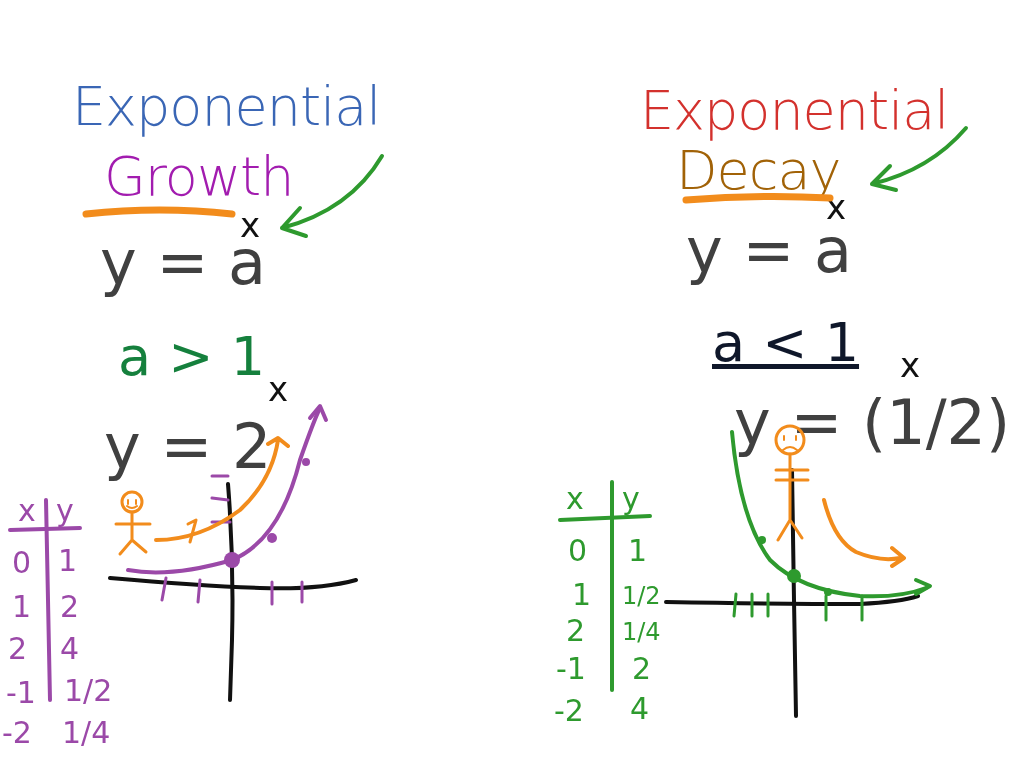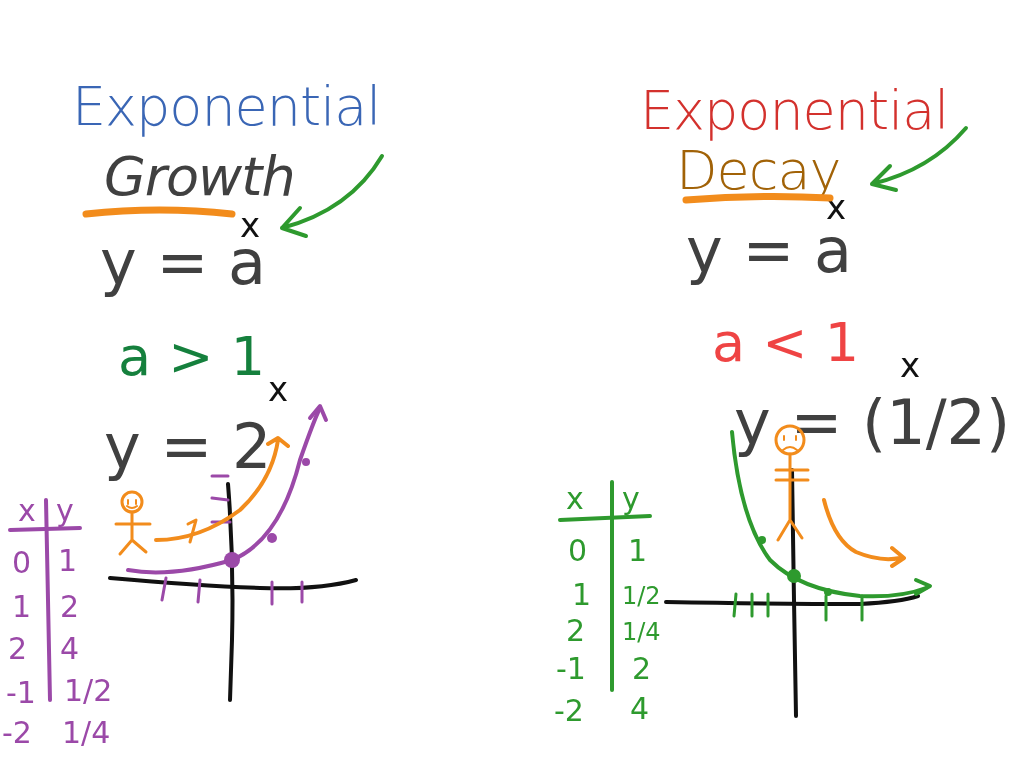--- a/index.html
+++ b/index.html
@@ -12,21 +12,21 @@
   .sup { font-size: 34px; color: #111111; }
   .cond { font-size: 54px; }
   .tbl-cell { position: absolute; font-size: 30px; line-height: 1; }
 </style>
 </head>
 <body>
 
 <div class="board">
 
   <div class="hw title" style="left:72px; top:80px; color:#3a66b5;">Exponential</div>
-  <div class="hw title" style="left:104px; top:150px; color:#404040;font-style:italic;">Growth</div>
+  <div class="hw title" style="left:104px; top:150px; color:#a21caf;">Growth</div>
 
   <div class="hw eq" style="left:100px; top:232px;">y = a</div>
   <div class="hw sup" style="left:240px; top:208px;">x</div>
 
   <div class="hw cond" style="left:118px; top:330px; color:#15803d;">a &gt; 1</div>
 
   <div class="hw eq" style="left:104px; top:416px;">y = 2</div>
   <div class="hw sup" style="left:268px; top:372px;">x</div>
 
   <div>
@@ -44,21 +44,21 @@
     <div class="tbl-cell" style="left:2px; top:718px; color:#9b49a8;">-2</div>
     <div class="tbl-cell" style="left:62px; top:718px; color:#9b49a8;">1/4</div>
   </div>
 
   <div class="hw title" style="left:640px; top:84px; color:#d3312d;">Exponential</div>
   <div class="hw title" style="left:676px; top:144px; color:#a16207;">Decay</div>
 
   <div class="hw eq" style="left:686px; top:220px;">y = a</div>
   <div class="hw sup" style="left:826px; top:190px;">x</div>
 
-  <div class="hw cond" style="left:712px; top:316px; color:#ef4444;">a &lt; 1</div>
+  <div class="hw cond" style="left:712px; top:316px; color:#0f172a;text-decoration:underline;">a &lt; 1</div>
 
   <div class="hw eq" style="left:690px; top:392px;margin-left:44px;">y = (1/2)</div>
   <div class="hw sup" style="left:900px; top:348px;">x</div>
 
   <div>
     <div class="tbl-cell" style="left:566px; top:484px; color:#2e9a2e;">x</div>
     <div class="tbl-cell" style="left:622px; top:484px; color:#2e9a2e;">y</div>
 
     <div class="tbl-cell" style="left:568px; top:536px; color:#2e9a2e;">0</div>
     <div class="tbl-cell" style="left:628px; top:536px; color:#2e9a2e;">1</div>

